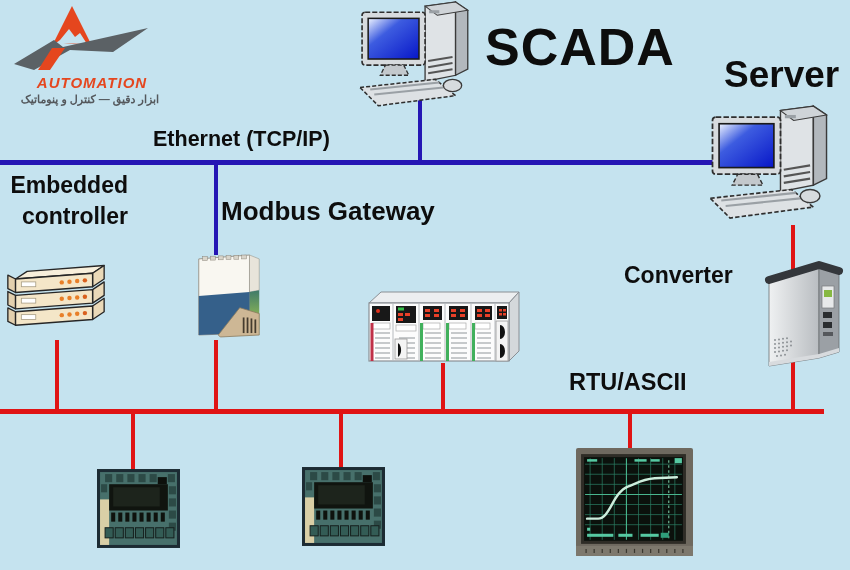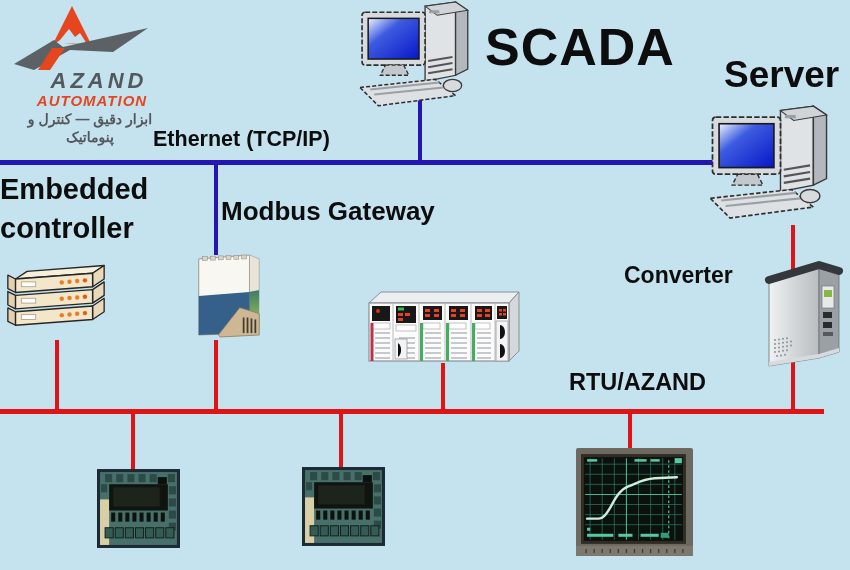--- a/index.html
+++ b/index.html
@@ -16,38 +16,38 @@
   .device{position:absolute;z-index:2;line-height:0;}
   .device svg{display:block;}
   
   .lbl{
     position:absolute;z-index:3;color:var(--label-text,#0d0d0d);
     font-weight:800;white-space:nowrap;line-height:1.15;
   }
   .lbl-scada{left:485px;top:18px;font-size:52px;letter-spacing:1px;}
   .lbl-server{left:724px;top:54px;font-size:37px;}
   .lbl-ethernet{left:153px;top:127px;font-size:21.5px;text-align:right;}
-  .lbl-embedded{left:0px;top:170px;width:128px;font-size:29px;text-align:left;white-space:normal;line-height:1.35;}
+  .lbl-embedded{left:0px;top:170px;width:128px;font-size:23px;text-align:right;white-space:normal;line-height:1.35;}
   .lbl-modbus{left:221px;top:197px;font-size:26px;}
   .lbl-plc{left:409px;top:248px;font-size:39px;letter-spacing:1px;}
   .lbl-converter{left:624px;top:262px;font-size:23px;font-family:Liberation Sans, sans-serif;font-weight:600;letter-spacing:0px;}
   .lbl-rtu{left:569px;top:369px;font-size:23.5px;}
   .lbl-hmi{left:697px;top:456px;font-size:46px;letter-spacing:1px;}
   
   .logo{position:absolute;left:10px;top:4px;width:160px;z-index:3;text-align:center;}
   .logo-azand{
     color:var(--logo-gray,#54585c);font-size:22px;font-weight:800;font-style:italic;
     letter-spacing:4px;margin-top:-4px;padding-left:18px;line-height:1.0;
   }
   .logo-automation{
     color:var(--logo-red,#e5461e);font-size:15px;font-weight:800;font-style:italic;
     letter-spacing:1px;line-height:1.15;padding-left:4px;
   }
   .logo-tagline{
-    color:var(--logo-gray,#54585c);font-size:14px;font-weight:700;direction:rtl;
+    color:var(--logo-gray,#54585c);font-size:11px;font-weight:700;direction:rtl;
     line-height:1.3;margin-top:1px;
   }
 </style>
 </head>
 <body>
 
 <div class="stage">
 
   <div class="line blue" style="left:0;top:160px;width:724px;height:5px;"></div>
   <div class="line blue" style="left:418px;top:98px;width:4px;height:64px;"></div>
@@ -62,21 +62,20 @@
   <div class="line red" style="left:339px;top:413px;width:4px;height:56px;"></div>
   <div class="line red" style="left:628px;top:413px;width:4px;height:38px;"></div>
 
   <div class="logo">
     <svg width="160" height="66" viewBox="0 0 160 66">
       <polygon points="62,2 82,42 44,38" fill="var(--logo-red,#e5461e)"></polygon>
       <polygon points="50,36 59,25 65,33 70,29 77,40 46,39" fill="var(--background,#c5e3ef)"></polygon>
       <polygon points="4,60 44,36 53,43 138,24 103,48 60,46 24,66" fill="#5b6165"></polygon>
       <polygon points="28,66 42,44 55,44 40,66" fill="var(--logo-red,#e5461e)"></polygon>
     </svg>
-    <div class="logo-azand">AZAND</div>
     <div class="logo-automation">AUTOMATION</div>
     <div class="logo-tagline">ابزار دقیق — کنترل و پنوماتیک</div>
   </div>
 
   <div class="device" style="left:358px;top:0px;">
     <svg width="124" height="116" viewBox="0 0 122 114">
       <defs>
         <linearGradient id="scrA" x1="0" y1="0" x2="1" y2="1">
           <stop offset="0" stop-color="#eef4ff"></stop>
             <stop offset="0.35" stop-color="#3d5ce0"></stop>
@@ -122,21 +121,21 @@
       <polygon points="27,64 45,64 50,74 22,74" fill="#c3c8cc" stroke="#2e2e2e" stroke-width="1.3" stroke-dasharray="4,2"></polygon>
       <polygon points="2,86 76,78 96,94 20,104" fill="#dde1e4" stroke="#2e2e2e" stroke-width="1.5" stroke-dasharray="4,2"></polygon>
       <line x1="12" y1="88" x2="80" y2="81" stroke="#9aa0a5" stroke-width="2"></line>
       <line x1="16" y1="93" x2="84" y2="86" stroke="#9aa0a5" stroke-width="2"></line>
       <ellipse cx="93" cy="84" rx="9" ry="6" fill="#d7dbde" stroke="#3a3a3a" stroke-width="1.3"></ellipse>
     </svg>
   </div>
   <div class="lbl lbl-server">Server</div>
 
   <div class="lbl lbl-ethernet">Ethernet (TCP/IP)</div>
-  <div class="lbl lbl-rtu">RTU/AZAND</div>
+  <div class="lbl lbl-rtu">RTU/ASCII</div>
 
   <div class="lbl lbl-embedded">Embedded controller</div>
   <div class="device" style="left:4px;top:246px;">
     <svg width="104" height="93" viewBox="0 0 108 96">
       <g stroke="#262626" stroke-width="1.4" stroke-linejoin="round">
         <polygon points="12,34 92,28 104,20 24,26" fill="#f8efdb"></polygon>
         <polygon points="4,30 12,34 12,48 4,44" fill="#e3d0ae"></polygon>
         <polygon points="92,28 104,20 104,34 92,42" fill="#ead9b8"></polygon>
         <polygon points="12,34 92,28 92,42 12,48" fill="#f4e6c8"></polygon>
         <polygon points="4,47 12,51 12,65 4,61" fill="#e3d0ae"></polygon>

